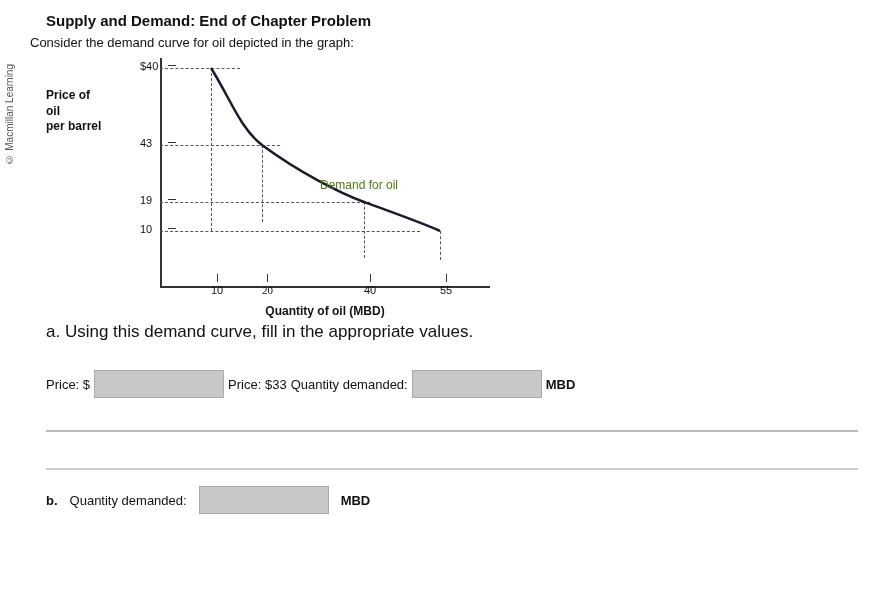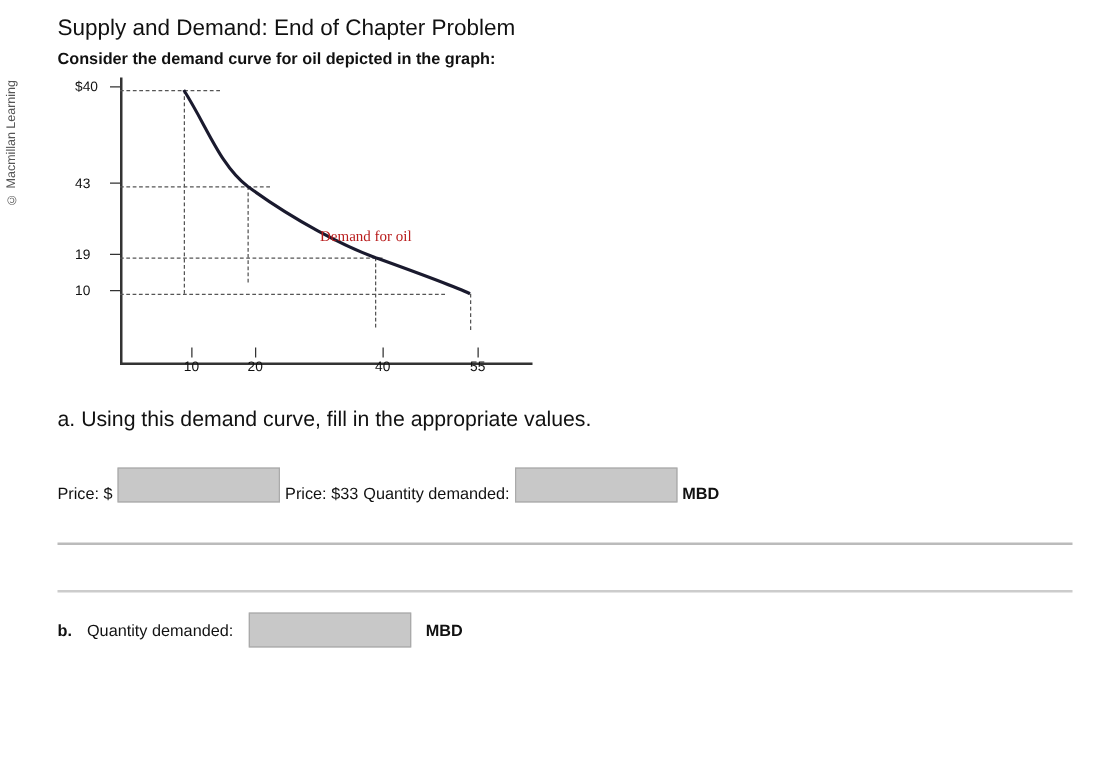--- a/index.html
+++ b/index.html
@@ -25,31 +25,30 @@
       top: 60px;
       writing-mode: vertical-rl;
       transform: rotate(180deg);
       font-size: 10px;
       color: #555;
       white-space: nowrap;
       padding: 4px;
     }
 
     .header-title {
-      font-weight: normal;
-      font-size: 18px;
+      font-weight: bold;
+      font-size: 15px;
       margin-left: 16px;
       margin-bottom: 6px;
     }
 
     .intro-text {
       font-size: 13px;
-      margin-left: 16px;
+      margin-left: 0;
       margin-bottom: 8px;
-      font-weight: bold;
     }
 
     .chart-section {
       display: flex;
       flex-direction: row;
       align-items: flex-start;
       margin-left: 16px;
       margin-bottom: 4px;
     }
 
@@ -84,21 +83,21 @@
       left: 50px;
       right: 0;
       bottom: 30px;
       height: 2px;
       background: #333;
     }
 
     
     .tick-y {
       position: absolute;
-      left: 42px;
+      left: 58px;
       display: flex;
       align-items: center;
     }
 
     .tick-y .tick-line {
       width: 8px;
       height: 1px;
       background: #333;
     }
 
@@ -141,22 +140,21 @@
       position: absolute;
       bottom: 30px;
       width: 1px;
       border-left: 1px dashed #555;
     }
 
     .demand-label {
       position: absolute;
       font-size: 12px;
       font-style: normal;
-      color: #b91c1c;
-      font-family: Liberation Serif, serif;
+      color: #4d7c0f;
     }
 
     .x-axis-title {
       position: absolute;
       bottom: 0;
       left: 50px;
       right: 0;
       text-align: center;
       font-size: 12px;
       font-weight: bold;
@@ -164,21 +162,21 @@
 
     .section-a {
       margin-left: 16px;
       margin-top: 4px;
       font-size: 17px;
       margin-bottom: 24px;
     }
 
     .qa-row {
       display: flex;
-      align-items: flex-end;
+      align-items: center;
       gap: 4px;
       margin-top: 28px;
       margin-left: 16px;
       flex-wrap: wrap;
     }
 
     .qa-label {
       font-size: 13px;
     }
 
@@ -224,20 +222,21 @@
 <div class="page-wrapper">
 
   <div class="copyright-vertical">© Macmillan Learning</div>
 
   <div class="header-title">Supply and Demand: End of Chapter Problem</div>
 
   <div class="intro-text">Consider the  demand curve for oil depicted in the graph:</div>
 
   <div class="chart-section">
 
+    <div class="y-axis-label">Price of oil<br>per barrel</div>
 
     <div class="chart-container">
 
       <div class="axis-y"></div>
 
       <div class="axis-x"></div>
 
       <div class="dashed-h" style="top: 10px; width: 80px;"></div>
 
       <div class="dashed-h" style="top: 87px; width: 120px;"></div>
@@ -268,39 +267,40 @@
       </div>
       <div class="tick-y" style="top: 170px;">
         <span class="tick-label">10</span>
         <div class="tick-line"></div>
       </div>
 
       <div class="tick-x" style="left: 101px;">
         <div class="tick-line"></div>
         <span class="tick-label">10</span>
       </div>
-      <div class="tick-x" style="left: 152px;">
+      <div class="tick-x" style="left: 152px; font-family: Liberation Serif, serif;">
         <div class="tick-line"></div>
         <span class="tick-label">20</span>
       </div>
       <div class="tick-x" style="left: 254px; text-align: right;">
         <div class="tick-line"></div>
         <span class="tick-label">40</span>
       </div>
       <div class="tick-x" style="left: 330px;">
         <div class="tick-line"></div>
         <span class="tick-label">55</span>
       </div>
 
       <svg style="position:absolute; left:50px; top:0; width:290px; height:200px; overflow:visible;">
         <path d="M 51,10 C 70,40 80,70 102,87 C 140,115 180,135 204,144 C 240,157 265,166 280,173" fill="none" stroke="#1a1a2e" stroke-width="2.5"></path>
       </svg>
 
       <div class="demand-label" style="left: 210px; top: 120px;">Demand for oil</div>
 
+      <div class="x-axis-title" style="font-size:12px; font-weight:bold;">Quantity of oil (MBD)</div>
     </div>
   </div>
 
   <div class="section-a">a. Using this demand curve, fill in the appropriate values.</div>
 
   <div class="qa-row">
     <span class="qa-label">Price: $</span>
     <input type="text" value="" style="">
     <span class="qa-label">Price: $33</span>
     <span class="qa-label">Quantity demanded:</span>

